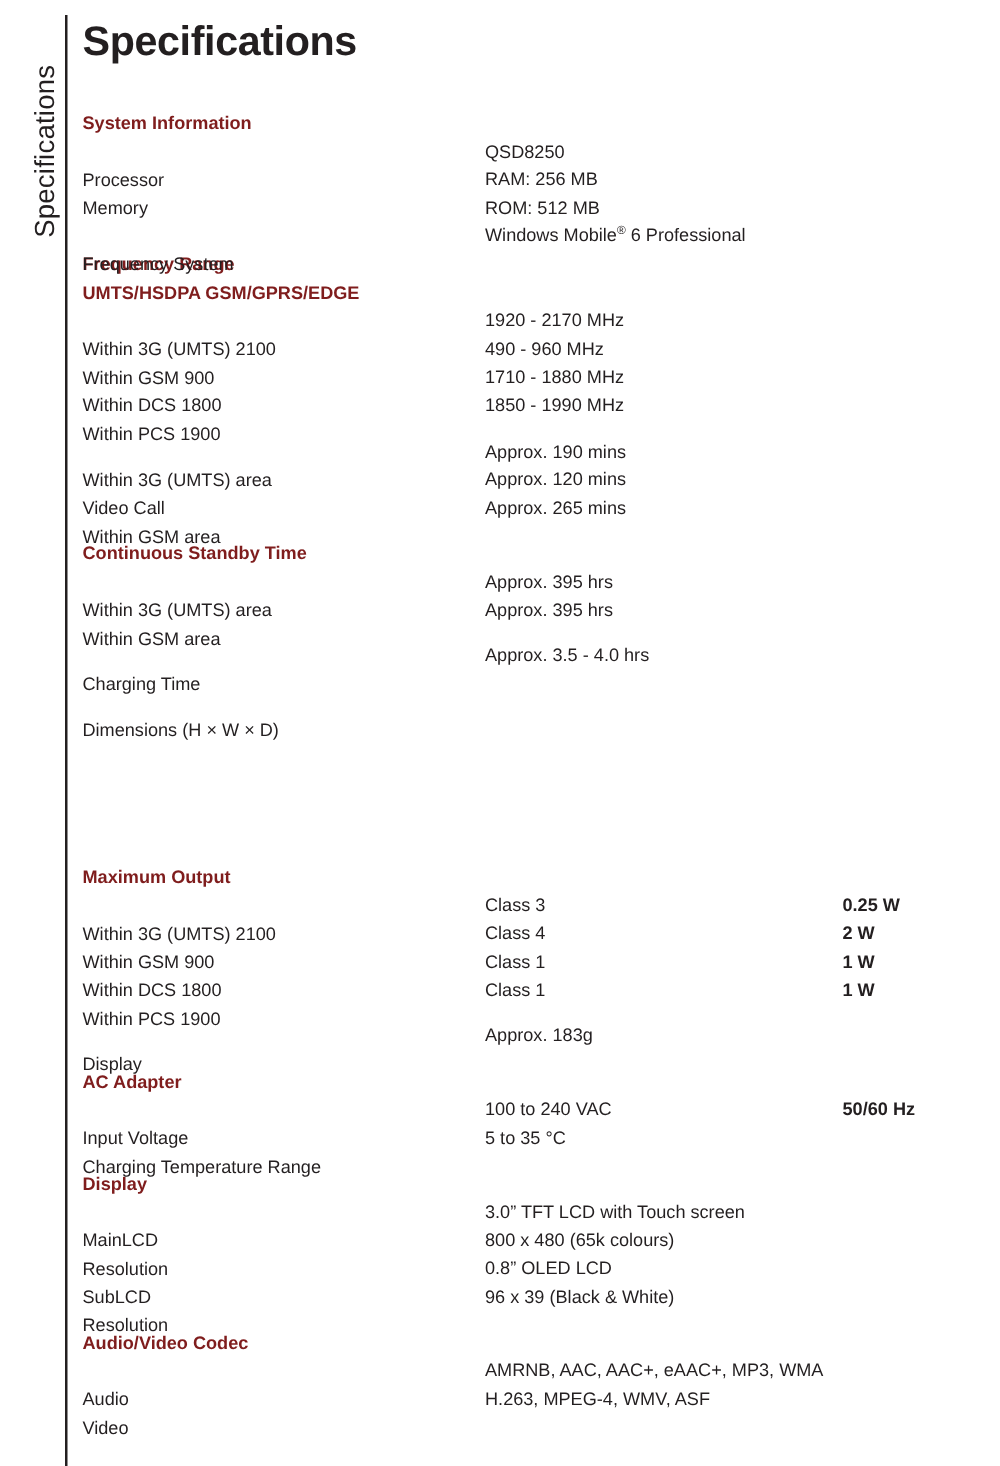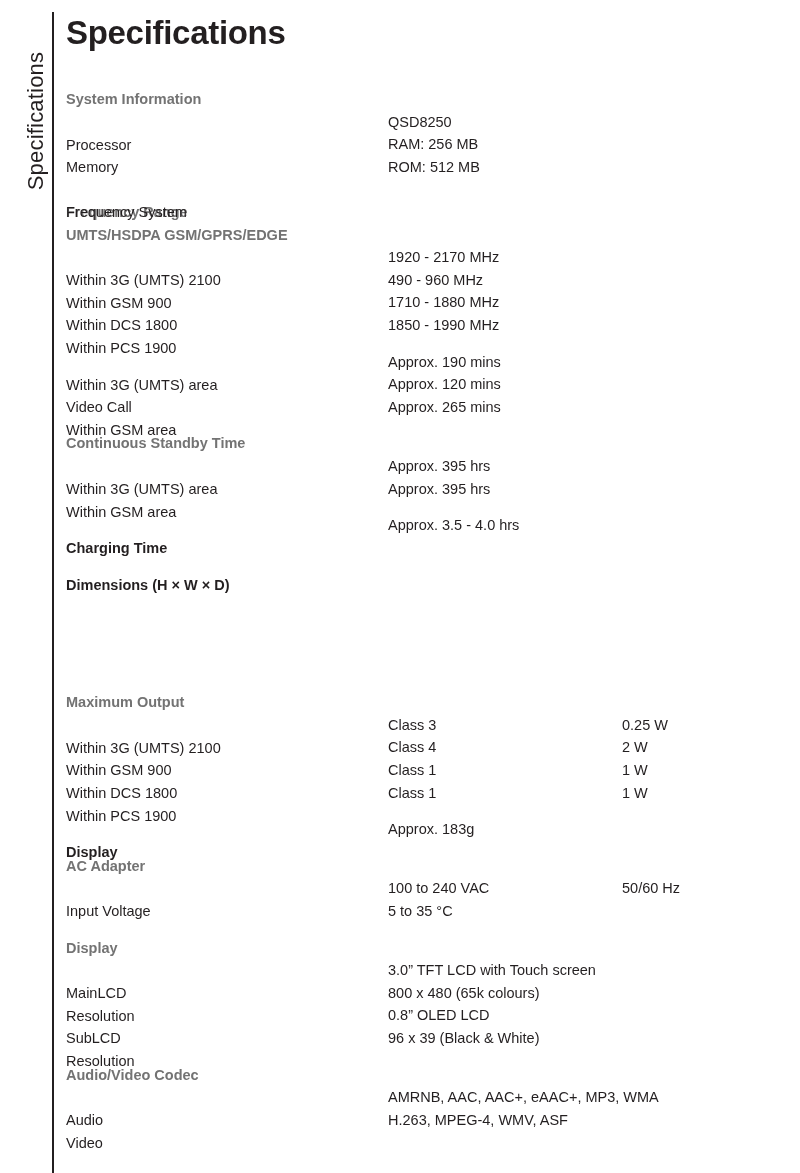--- a/index.html
+++ b/index.html
@@ -80,47 +80,48 @@
     height: 14px;
   }
   .section-gap-lg {
     height: 118px;
   }
 
   .sec-head {
     font-size: 14.5px;
     font-weight: bold;
     line-height: 22.6px;
-    color: #737373;
+    color: #7f1d1d;
     white-space: nowrap;
   }
   .row {
     position: relative;
     height: 22.6px;
     line-height: 22.6px;
     font-size: 14.5px;
     white-space: nowrap;
   }
-  .row.bold-label .c1 { font-weight: bold; }
+  .row.bold-label .c1 { font-weight: normal; }
 
   .c1 {
     position: absolute;
     left: 0;
     top: 0;
     margin-top: 23px;
   }
   .c2 {
     position: absolute;
     left: 322px;
     top: 0;
   }
   .c3 {
     position: absolute;
-    left: 556px;
-    top: 0;
+    left: 608px;
+    top: 0;
+    font-weight: bold;
   }
   .sup {
     font-size: 9.5px;
     vertical-align: super;
     line-height: 0;
   }
 </style>
 </head>
 <body>
 
@@ -145,20 +146,21 @@
       <div class="row">
         <span class="c1">Memory</span>
         <span class="c2">RAM: 256 MB</span>
       </div>
       <div class="row">
         <span class="c1"></span>
         <span class="c2">ROM: 512 MB</span>
       </div>
       <div class="row">
         <span class="c1">Frequency System</span>
+        <span class="c2"><span>Windows Mobile</span><span class="sup">®</span><span> 6 Professional</span></span>
       </div>
     </div>
 
     <div class="section">
       <div class="sec-head">Frequency Range</div>
       <div class="sec-head">UMTS/HSDPA  GSM/GPRS/EDGE</div>
       <div class="row">
         <span class="c1">Within 3G (UMTS) 2100</span>
         <span class="c2">1920 - 2170 MHz</span>
       </div>
@@ -262,20 +264,21 @@
     <div class="section-gap"></div>
 
     <div class="section">
       <div class="sec-head">AC Adapter</div>
       <div class="row">
         <span class="c1">Input Voltage</span>
         <span class="c2">100 to 240 VAC</span>
         <span class="c3">50/60 Hz</span>
       </div>
       <div class="row">
+        <span class="c1">Charging Temperature Range</span>
         <span class="c2">5 to 35 °C</span>
         <span class="c3"></span>
       </div>
     </div>
 
     <div class="section-gap"></div>
 
     <div class="section">
       <div class="sec-head">Display</div>
       <div class="row">

